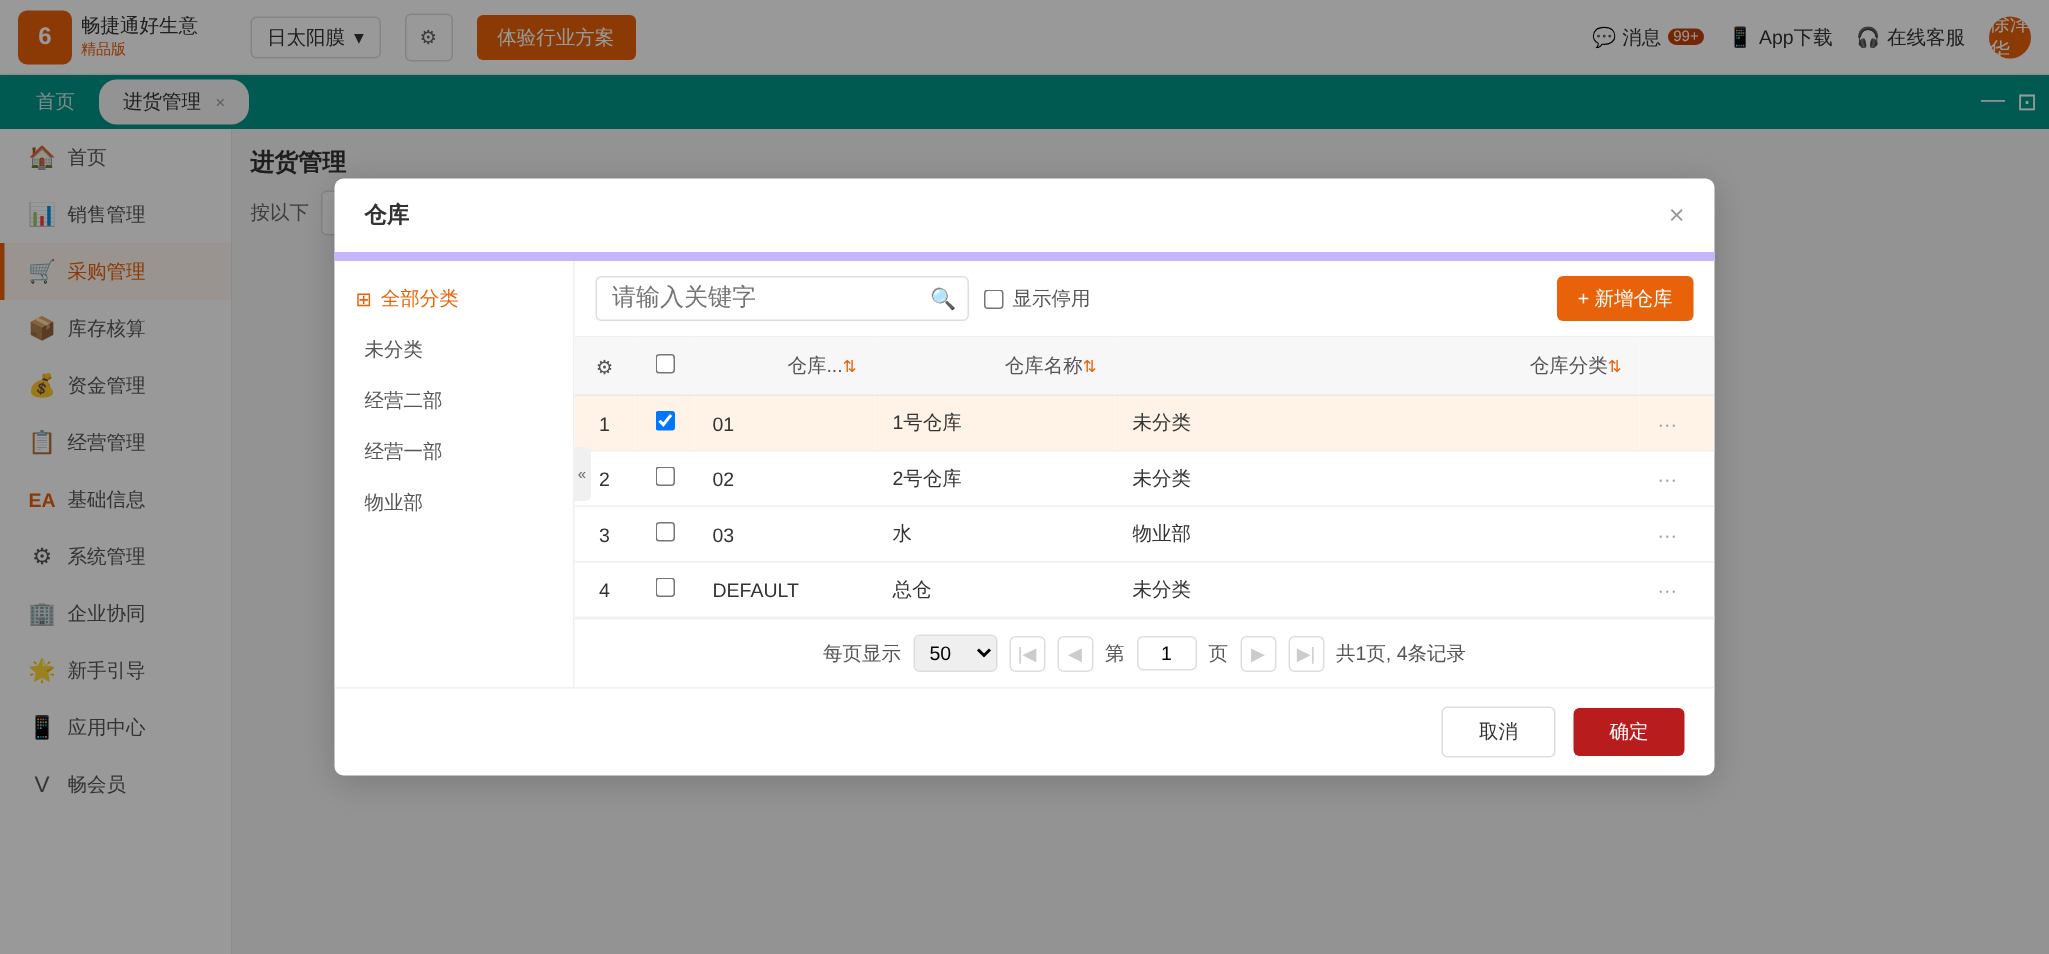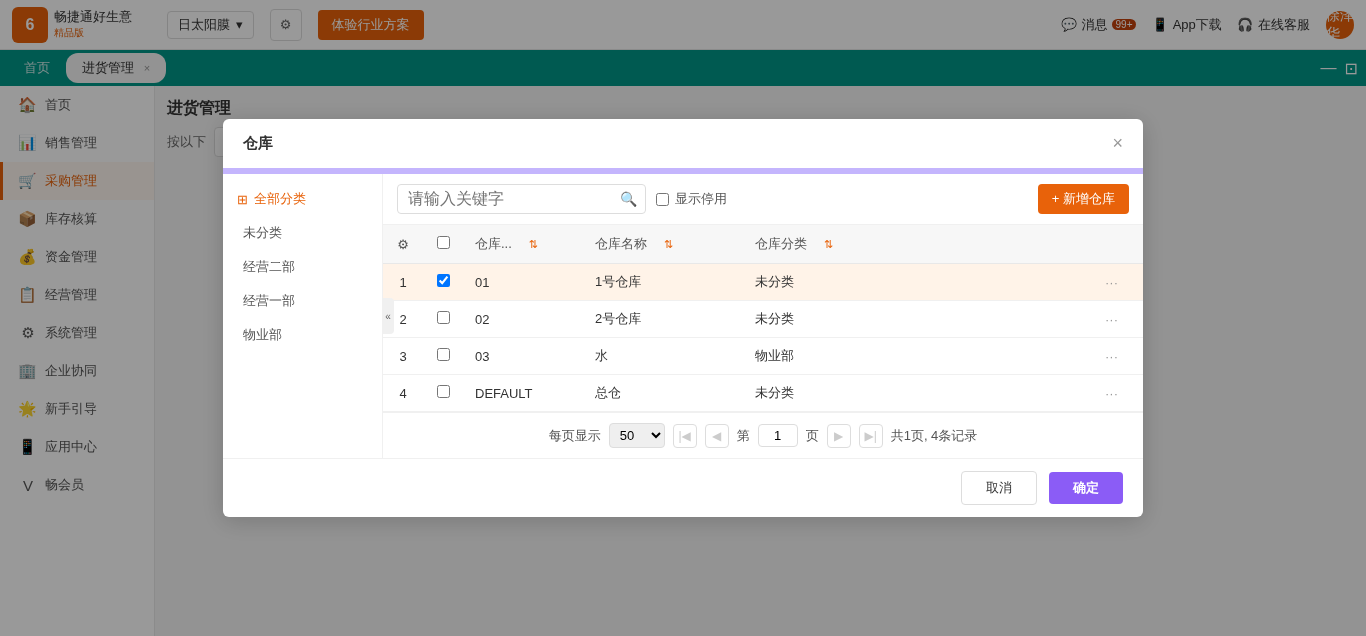--- a/index.html
+++ b/index.html
@@ -231,26 +231,26 @@
       padding: 12px 20px;
       display: flex; align-items: center; justify-content: flex-end;
       gap: 12px; border-top: 1px solid #f0f0f0;
     }
     .cancel-btn {
       border: 1px solid #ddd; background: #fff;
       padding: 7px 24px; border-radius: 4px;
       cursor: pointer; font-size: 13px; color: #333;
     }
     .confirm-btn {
-      border: none; background: #8b5cf6; color: #fff;
+      border: none; background: #b91c1c; color: #fff;
       padding: 7px 24px; border-radius: 4px;
-      cursor: pointer; font-size: 13px; font-weight: bold;
-    }
-
-    .col-sort { display: flex; align-items: center; gap: 17px; }
+      cursor: pointer; font-size: 13px;
+    }
+
+    .col-sort { display: flex; align-items: center; gap: 0; justify-content: flex-end; }
     .sort-icon { color: #e8620a; font-size: 11px; }
   </style>
 </head>
 <body>
 
 <div class="top-header">
   <div class="logo-area">
     <div class="logo-icon">
       <span>6</span>
     </div>
@@ -322,20 +322,24 @@
       <span class="sidebar-icon">📦</span>
       <span>库存核算</span>
     </div>
     <div class="sidebar-item">
       <span class="sidebar-icon">💰</span>
       <span>资金管理</span>
     </div>
     <div class="sidebar-item">
       <span class="sidebar-icon">📋</span>
       <span>经营管理</span>
+    </div>
+    <div class="sidebar-item">
+      <span class="sidebar-icon" style="color:#e8620a;font-weight:bold;font-size:13px;">EA</span>
+      <span>基础信息</span>
     </div>
     <div class="sidebar-item">
       <span class="sidebar-icon">⚙</span>
       <span>系统管理</span>
     </div>
     <div class="sidebar-item">
       <span class="sidebar-icon">🏢</span>
       <span>企业协同</span>
     </div>
     <div class="sidebar-item">

